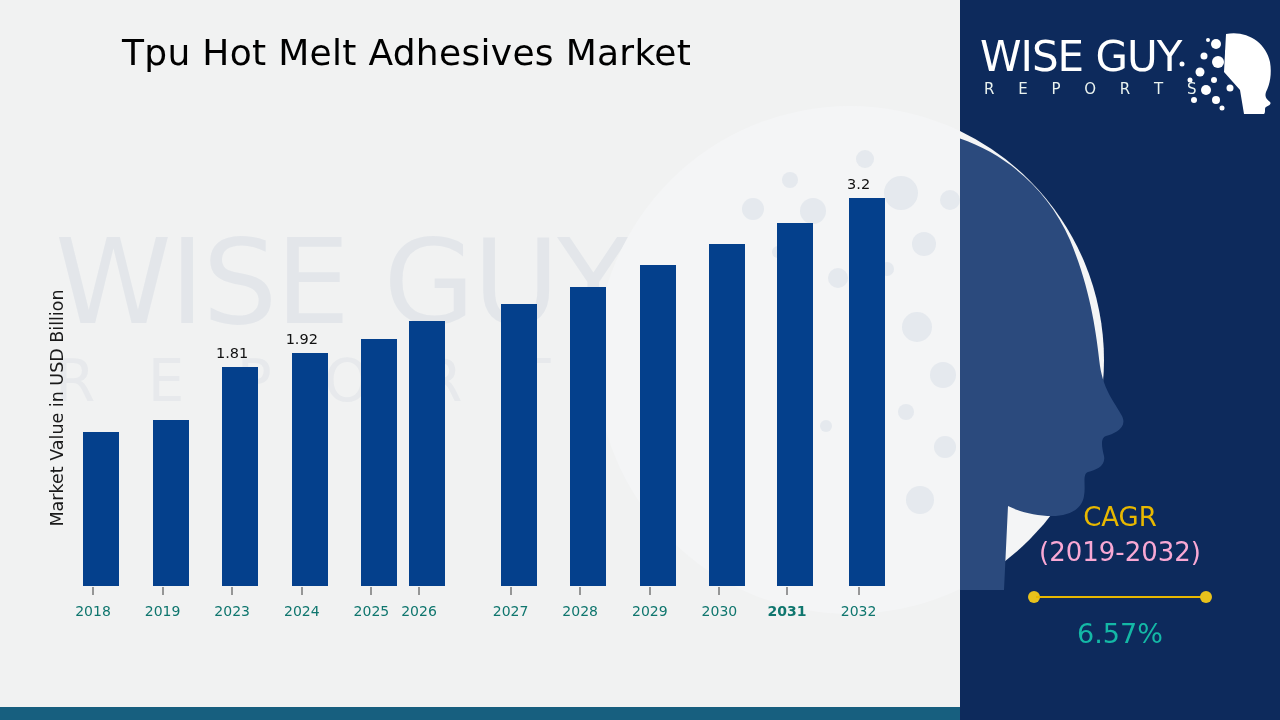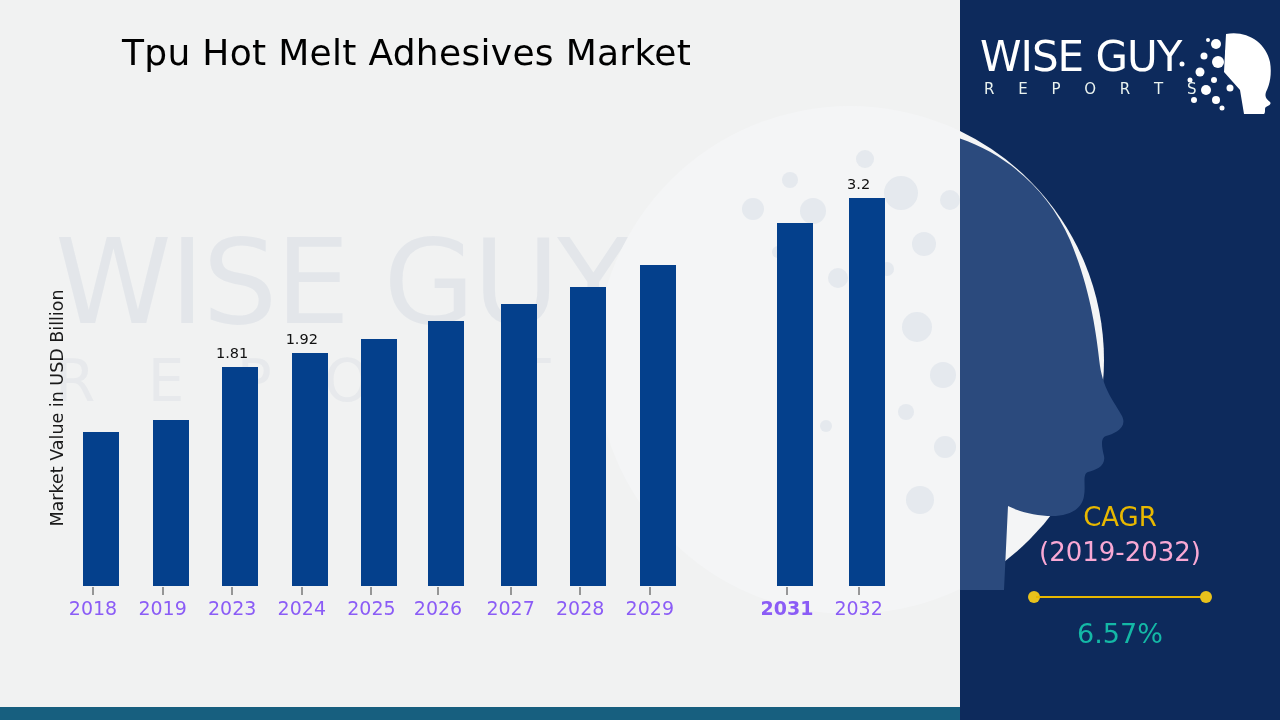--- a/index.html
+++ b/index.html
@@ -59,21 +59,21 @@
   .bar-label{
     position:absolute;left:50%;transform:translateX(-50%);
     font-size:14.5px;color:#111;white-space:nowrap;
   }
   .tick{
     position:absolute;left:50%;transform:translateX(-50%);
     bottom:-9px;width:1px;height:8px;background:#3a3a3a;
   }
   .xlabel{
     position:absolute;left:50%;transform:translateX(-50%);
-    bottom:-33px;font-size:19px;color:#8b5cf6;white-space:nowrap;
+    bottom:-33px;font-size:14px;color:#0f766e;white-space:nowrap;
   }
 
   
   .bubble{position:absolute;border-radius:50%;background:#e2e6ec;opacity:.85;}
 
   .white-dome{
     position:absolute;left:596px;top:106px;width:508px;height:508px;
     border-radius:50%;background:#f4f5f6;
   }
 
@@ -190,39 +190,44 @@
             <div class="bar" style="height: 232.533px; background: rgb(4, 64, 140);"></div>
             <div class="bar-label" style="bottom: 238.533px;">1.92</div>
             <div class="tick"></div>
             <div class="xlabel">2024</div>
           </div>
           <div class="bar-group" style="left: 301.4px; height: 436px;">
             <div class="bar" style="height: 247.067px; background: rgb(4, 64, 140);"></div>
             <div class="tick"></div>
             <div class="xlabel">2025</div>
           </div>
-          <div class="bar-group" style="left: 368px; height: 436px;">
+          <div class="bar-group" style="left: 349px; height: 436px;">
             <div class="bar" style="height: 265.233px; background: rgb(4, 64, 140);"></div>
             <div class="tick"></div>
             <div class="xlabel">2026</div>
           </div>
           <div class="bar-group" style="left: 440.6px; height: 436px;">
             <div class="bar" style="height: 282.189px; background: rgb(4, 64, 140);"></div>
             <div class="tick"></div>
             <div class="xlabel">2027</div>
           </div>
           <div class="bar-group" style="left: 510.2px; height: 436px;">
             <div class="bar" style="height: 299.144px; background: rgb(4, 64, 140);"></div>
             <div class="tick"></div>
             <div class="xlabel">2028</div>
           </div>
           <div class="bar-group" style="left: 579.8px; height: 436px;">
             <div class="bar" style="height: 320.944px; background: rgb(4, 64, 140);"></div>
             <div class="tick"></div>
             <div class="xlabel">2029</div>
+          </div>
+          <div class="bar-group" style="left: 649.4px; height: 436px;">
+            <div class="bar" style="height: 341.533px; background: rgb(4, 64, 140);"></div>
+            <div class="tick"></div>
+            <div class="xlabel">2030</div>
           </div>
           <div class="bar-group" style="left: 717px; height: 436px; font-weight: bold;">
             <div class="bar" style="height: 363.333px; background: rgb(4, 64, 140);"></div>
             <div class="tick"></div>
             <div class="xlabel">2031</div>
           </div>
           <div class="bar-group" style="left: 788.6px; height: 436px;">
             <div class="bar" style="height: 387.556px; background: rgb(4, 64, 140);"></div>
             <div class="bar-label" style="bottom: 393.556px;">3.2</div>
             <div class="tick"></div>

